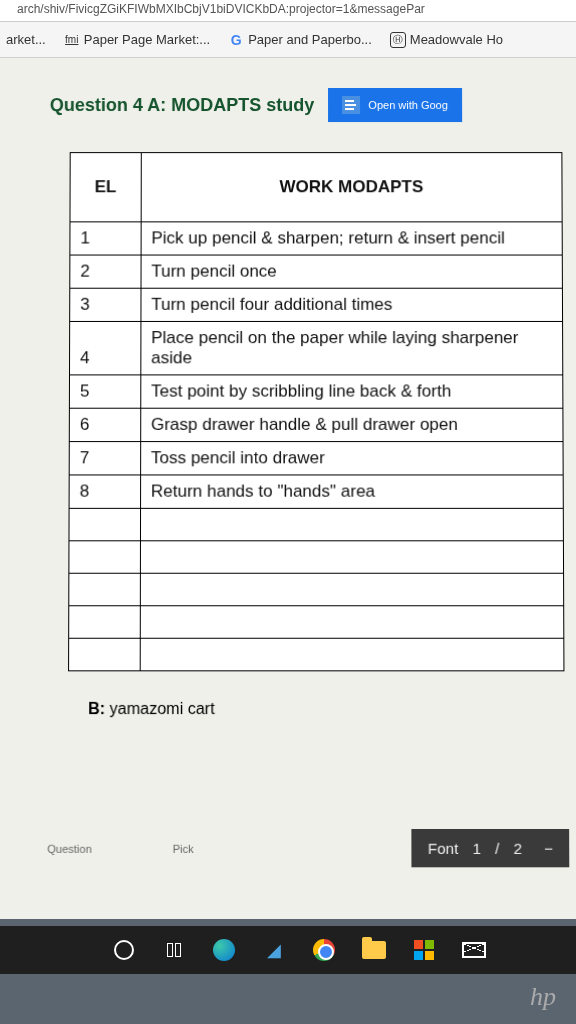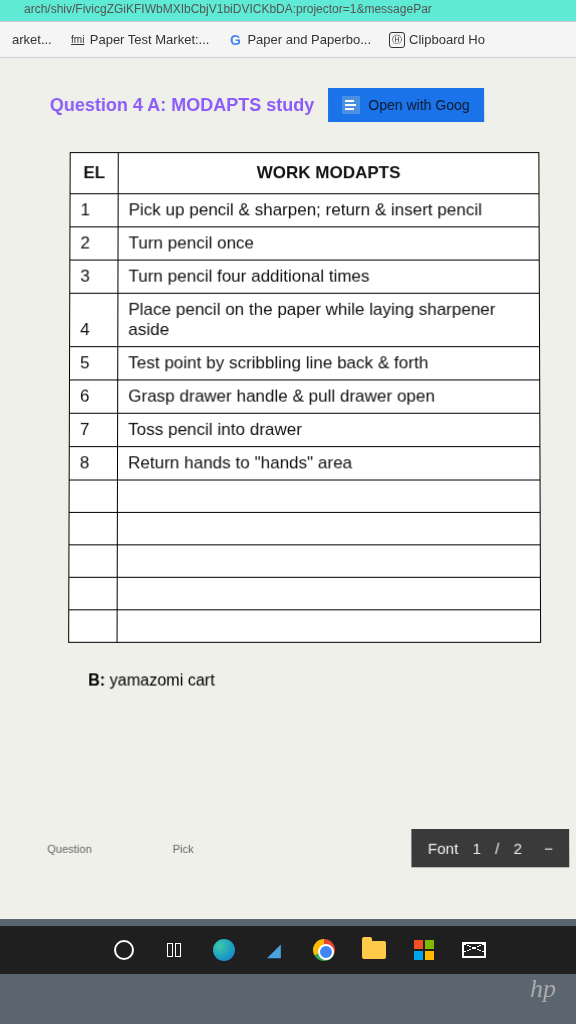--- a/index.html
+++ b/index.html
@@ -5,36 +5,36 @@
   * { margin: 0; padding: 0; box-sizing: border-box; }
   body {
     font-family: Arial, sans-serif;
     background: #5a6570;
     width: 576px;
     height: 1024px;
     overflow: hidden;
     position: relative;
   }
   .address-bar {
-    background: #5eead4;
+    background: #ffffff;
     height: 22px;
     font-size: 12px;
     color: #555;
-    padding: 2px 24px;
+    padding: 2px 17px;
     overflow: hidden;
     white-space: nowrap;
     border-bottom: 1px solid #ccc;
   }
   .bookmarks-bar {
     background: #f5f5f5;
     height: 36px;
     display: flex;
     align-items: center;
     gap: 18px;
-    padding: 0 12px;
+    padding: 0 6px;
     font-size: 13px;
     color: #333;
     border-bottom: 1px solid #d0d0d0;
   }
   .bookmark-item {
     display: flex;
     align-items: center;
     gap: 4px;
     cursor: pointer;
     white-space: nowrap;
@@ -51,27 +51,27 @@
   }
   .doc-header {
     display: flex;
     align-items: center;
     gap: 14px;
     margin-bottom: 30px;
   }
   .question-title {
     font-size: 18px;
     font-weight: bold;
-    color: #8b5cf6;
+    color: #14532d;
   }
   .open-with-btn {
     background: #1a73e8;
-    color: #0f172a;
+    color: #ffffff;
     padding: 8px 14px;
-    font-size: 14px;
+    font-size: 11px;
     display: flex;
     align-items: center;
     gap: 8px;
     cursor: pointer;
   }
   .docs-icon {
     width: 18px; height: 18px;
     background: #4a90e2;
     display: inline-flex;
     flex-direction: column;
@@ -90,21 +90,21 @@
   }
   .data-table th, .data-table td {
     border: 1.5px solid #000;
     padding: 6px 10px;
     text-align: left;
     vertical-align: bottom;
   }
   .data-table th {
     font-weight: bold;
     text-align: center;
-    padding: 10px;
+    padding: 24px;
   }
   .col-el { width: 48px; text-align: right; }
   .col-we { width: 420px; }
   .empty-row td { height: 32px; }
   .section-b {
     margin: 28px 0 0 40px;
     font-size: 16px;
   }
   .ribbon-fragment {
     position: absolute;
@@ -149,21 +149,21 @@
   .cortana-circle { width: 20px; height: 20px; border: 2px solid #fff; border-radius: 50%; }
   .taskview { display: flex; gap: 2px; }
   .taskview span { width: 6px; height: 14px; border: 1.5px solid #fff; }
   .edge-icon { width: 22px; height: 22px; border-radius: 50%; background: radial-gradient(circle at 30% 30%, #3cc8a9, #0a7ad6); }
   .chrome-icon { width: 22px; height: 22px; border-radius: 50%; background: conic-gradient(#ea4335 0 120deg, #34a853 120deg 240deg, #fbbc05 240deg 360deg); position: relative; }
   .chrome-icon::after { content:""; position:absolute; top:5px; left:5px; width:12px; height:12px; background:#4285f4; border:2px solid #fff; border-radius:50%; }
   .folder-icon { width: 24px; height: 18px; background: #ffc94a; border-radius: 2px; position: relative; }
   .folder-icon::before { content:""; position:absolute; top:-4px; left:0; width:10px; height:6px; background:#ffc94a; border-radius:2px 2px 0 0; }
   .hp-logo {
     position: absolute;
-    bottom: 20px;
+    bottom: 12px;
     right: 20px;
     color: #aaa;
     font-size: 26px;
     font-style: italic;
     font-family: Georgia, serif;
   }
   .ms-store { width:20px; height:20px; display:grid; grid-template-columns:1fr 1fr; grid-template-rows:1fr 1fr; gap:2px; }
   .ms-store span:nth-child(1){background:#f25022;} .ms-store span:nth-child(2){background:#7fba00;}
   .ms-store span:nth-child(3){background:#00a4ef;} .ms-store span:nth-child(4){background:#ffb900;}
   .mail-icon { width:24px; height:16px; border:2px solid #fff; position:relative; }
@@ -173,29 +173,29 @@
 <body>
 
 <div class="address-bar">arch/shiv/FivicgZGiKFIWbMXIbCbjV1biDVICKbDA:projector=1&amp;messagePar</div>
 
 <div class="bookmarks-bar">
   <div class="bookmark-item">
     <span>arket...</span>
   </div>
   <div class="bookmark-item">
     <span class="bm-icon" style="font-size:10px;text-decoration:underline;">fmi</span>
-    <span>Paper Test Market:...</span>
+    <span>Paper Page Market:...</span>
   </div>
   <div class="bookmark-item">
     <span class="bm-icon g-icon">G</span>
     <span>Paper and Paperbo...</span>
   </div>
   <div class="bookmark-item">
     <span class="bm-icon" style="border:1px solid #333;border-radius:3px;font-size:10px;width:16px;">Ⓗ</span>
-    <span>Clipboard Ho</span>
+    <span>Meadowvale Ho</span>
   </div>
 </div>
 
 <div class="content-area">
   <div class="doc-header">
     <span class="question-title">Question 4 A:  MODAPTS study</span>
     <div class="open-with-btn">
       <span class="docs-icon">
           <span></span>
           <span></span>

